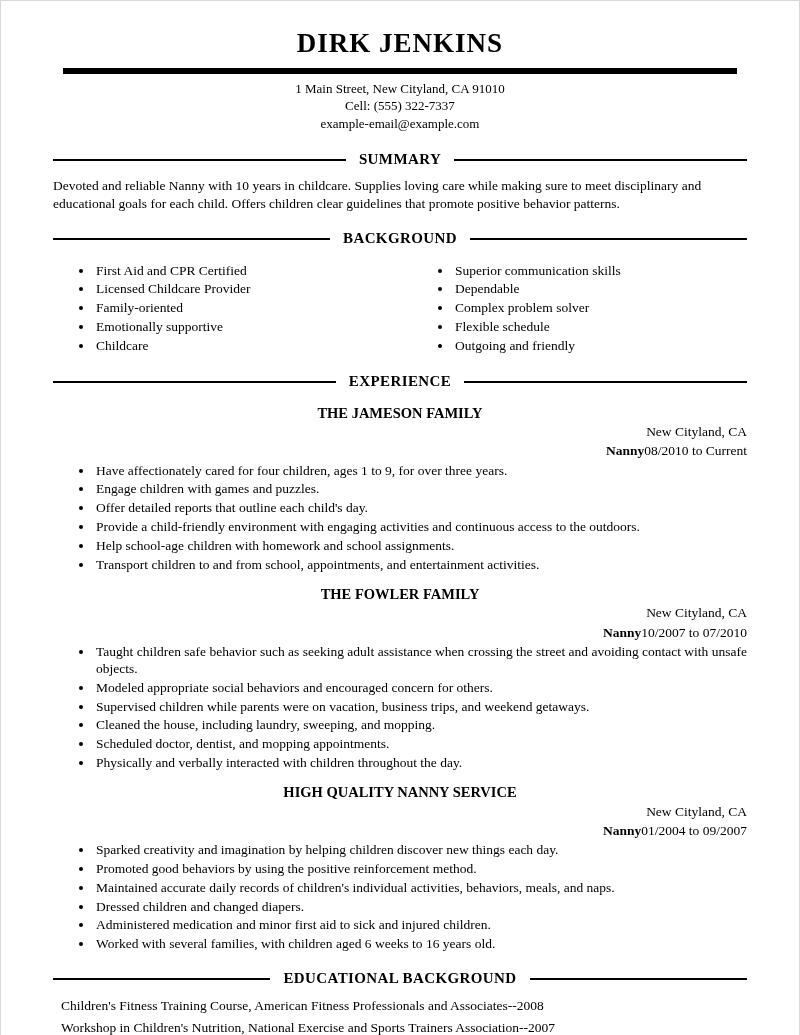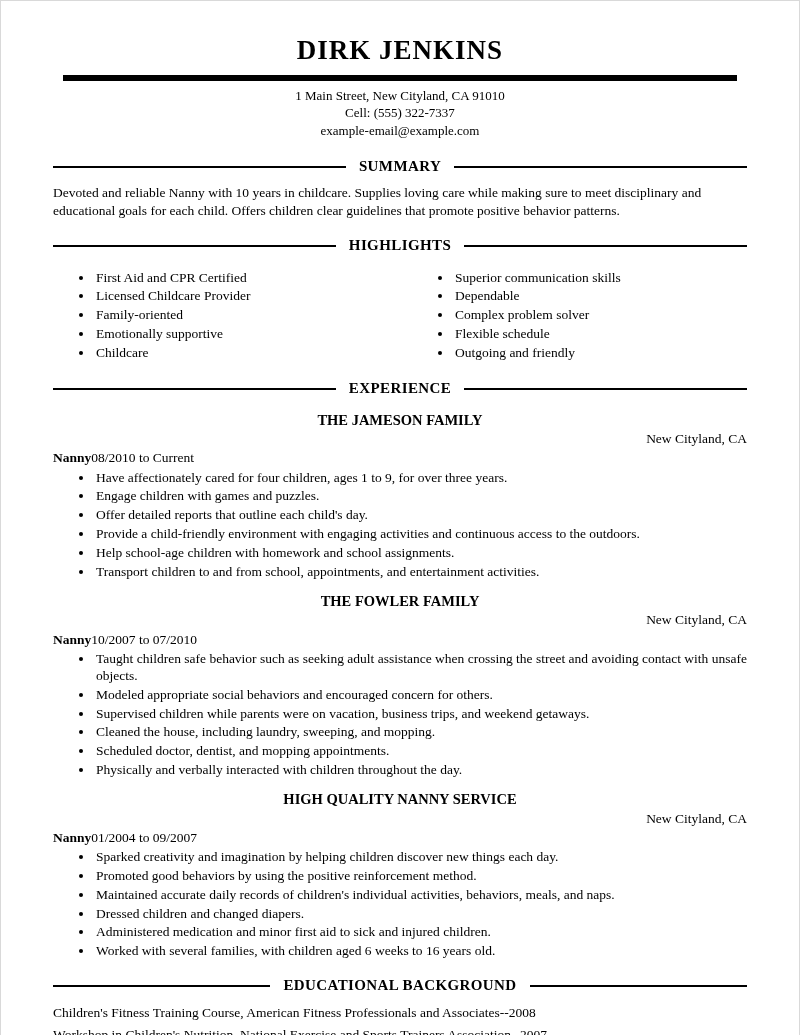--- a/index.html
+++ b/index.html
@@ -19,21 +19,21 @@
     font-size: 13.5px;
     line-height: 1.28;
   }
 
   
   .name {
     text-align: center;
     font-size: 27px;
     font-weight: bold;
     letter-spacing: 1px;
-    margin: 8px 0 7px 0;
+    margin: 1px 0 7px 0;
   }
   .name-rule {
     height: 6px;
     background: #000000;
     width: 97%;
     margin: 0 auto 7px auto;
   }
   .contact {
     text-align: center;
     font-size: 13px;
@@ -88,30 +88,30 @@
     font-weight: bold;
     font-size: 14.5px;
     margin-top: 12px;
   }
   .job-location {
     text-align: right;
     margin-top: 1px;
   }
   .job-meta {
     display: flex;
-    justify-content: flex-start;
+    justify-content: flex-end;
     align-items: baseline;
     margin-top: 2px;
   }
   .job-role { font-weight: bold; }
   .job-dates { font-weight: normal; }
 
   
   .education-items { margin-top: 2px; }
-  .education-items div { margin: 3px 0; line-height: 1.4; }
+  .education-items div { margin: 3px 8px; line-height: 1.4; }
 </style>
 </head>
 <body>
 
 <div class="page">
 
   <div class="name">DIRK JENKINS</div>
   <div class="name-rule"></div>
   <div class="contact">
     <div>1 Main Street, New Cityland, CA 91010</div>
@@ -121,21 +121,21 @@
 
   <div class="section-heading">
     <span class="rule"></span>
     <span class="heading-text">SUMMARY</span>
     <span class="rule"></span>
   </div>
   <p class="summary-text">Devoted and reliable Nanny with 10 years in childcare. Supplies loving care while making sure to meet disciplinary and educational goals for each child. Offers children clear guidelines that promote positive behavior patterns.</p>
 
   <div class="section-heading">
     <span class="rule"></span>
-    <span class="heading-text">HIGHLIGHTS</span>
+    <span class="heading-text">BACKGROUND</span>
     <span class="rule"></span>
   </div>
   <div class="highlights-grid">
     <ul class="bullets">
       <li>First Aid and CPR Certified</li>
       <li>Licensed Childcare Provider</li>
       <li>Family-oriented</li>
       <li>Emotionally supportive</li>
       <li>Childcare</li>
     </ul>

